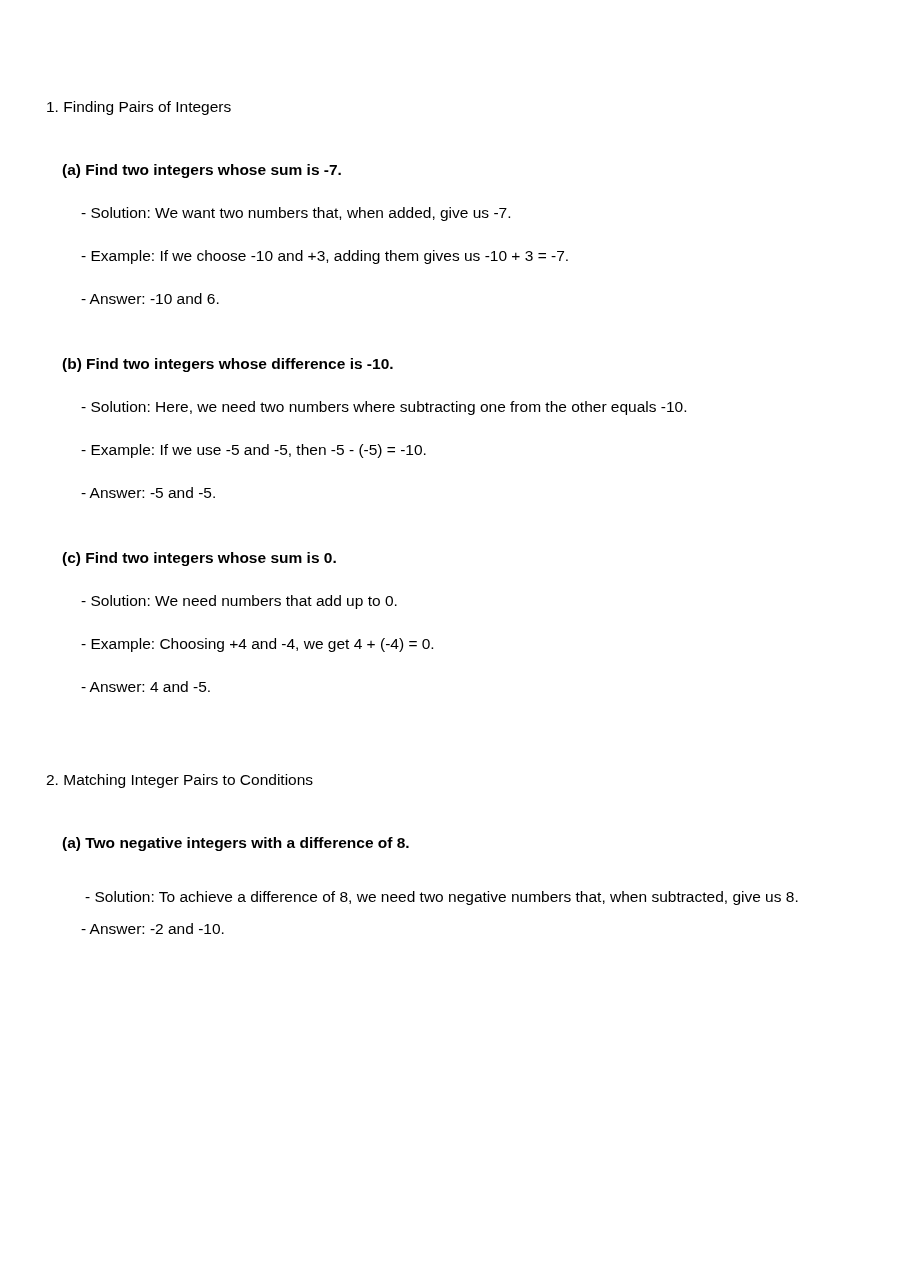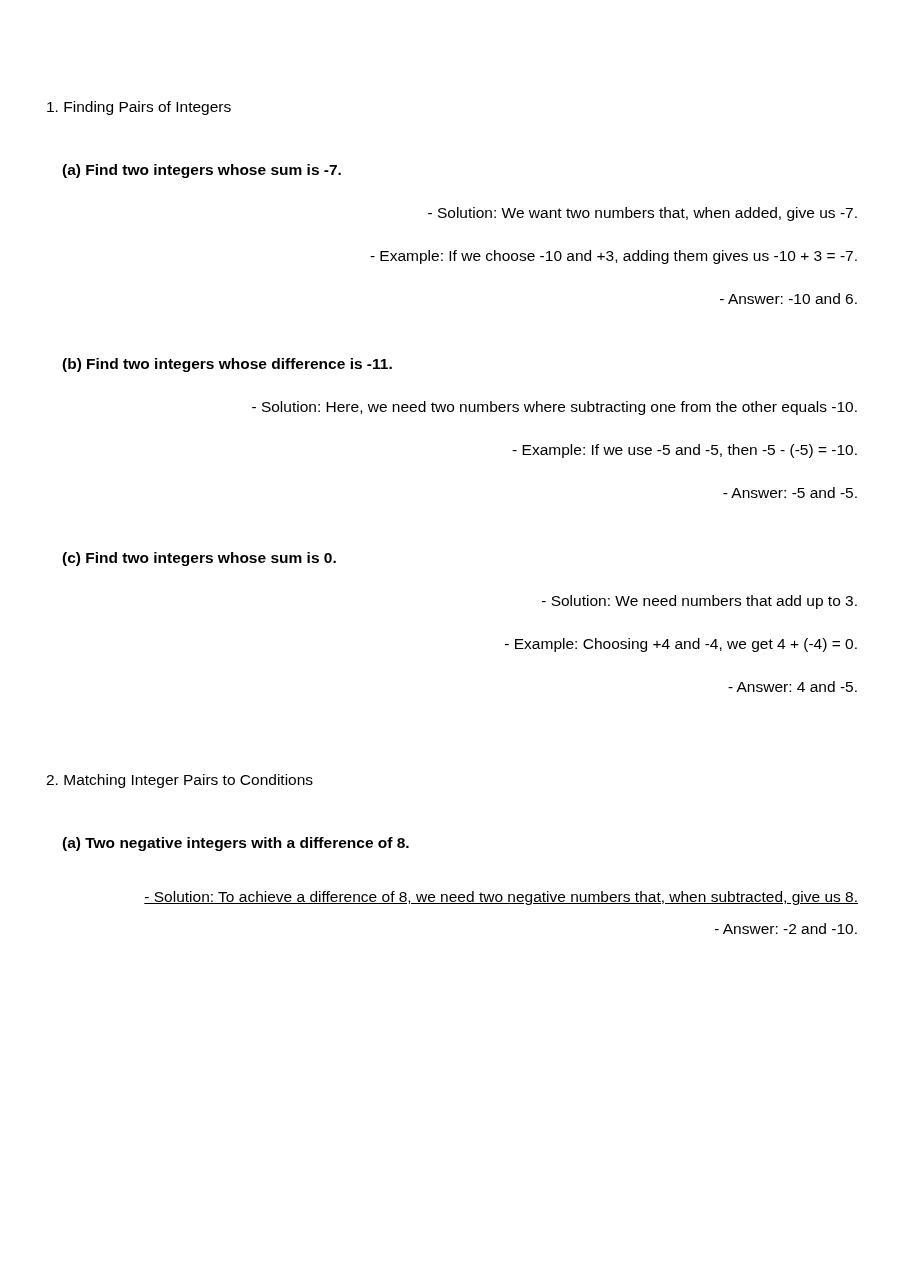--- a/index.html
+++ b/index.html
@@ -50,34 +50,32 @@
     line-height: 21px;
     margin: 0 0 22px 16px;
     white-space: pre;
     font-weight: bold;
   }
   .bullet {
     font-size: 15.5px;
     line-height: 21px;
     margin: 0 0 22px 35px;
     white-space: pre;
-    text-align: right;
   }
   .bullet:last-child {
     margin-bottom: 0;
   }
   
   .bullet.wrap {
     white-space: normal;
     margin-left: 0;
     text-indent: 39px;
     width: 812px;
     line-height: 43px;
     margin-bottom: 0;
-    text-decoration: underline;
   }
   .section {
     margin-bottom: 42px;
   }
   .section:last-child {
     margin-bottom: 0;
   }
   .spacer-lg {
     height: 22px;
   }
@@ -92,29 +90,29 @@
       <div class="section-heading">1. Finding Pairs of Integers</div>
 
       <div class="item">
         <div class="item-prompt">(a) Find two integers whose sum is -7.</div>
         <div class="bullet">- Solution: We want two numbers that, when added, give us -7.</div>
         <div class="bullet">- Example: If we choose -10 and +3, adding them gives us -10 + 3 = -7.</div>
         <div class="bullet">- Answer: -10 and 6.</div>
       </div>
 
       <div class="item">
-        <div class="item-prompt">(b) Find two integers whose difference is -11.</div>
+        <div class="item-prompt">(b) Find two integers whose difference is -10.</div>
         <div class="bullet">- Solution: Here, we need two numbers where subtracting one from the other equals -10.</div>
         <div class="bullet">- Example: If we use -5 and -5, then -5 - (-5) = -10.</div>
         <div class="bullet">- Answer: -5 and -5.</div>
       </div>
 
       <div class="item">
         <div class="item-prompt">(c) Find two integers whose sum is 0.</div>
-        <div class="bullet">- Solution: We need numbers that add up to 3.</div>
+        <div class="bullet">- Solution: We need numbers that add up to 0.</div>
         <div class="bullet">- Example: Choosing +4 and -4, we get 4 + (-4) = 0.</div>
         <div class="bullet">- Answer: 4 and -5.</div>
       </div>
     </div>
 
     <div class="spacer-lg"></div>
 
     <div class="section">
       <div class="section-heading">2. Matching Integer Pairs to Conditions</div>
 

